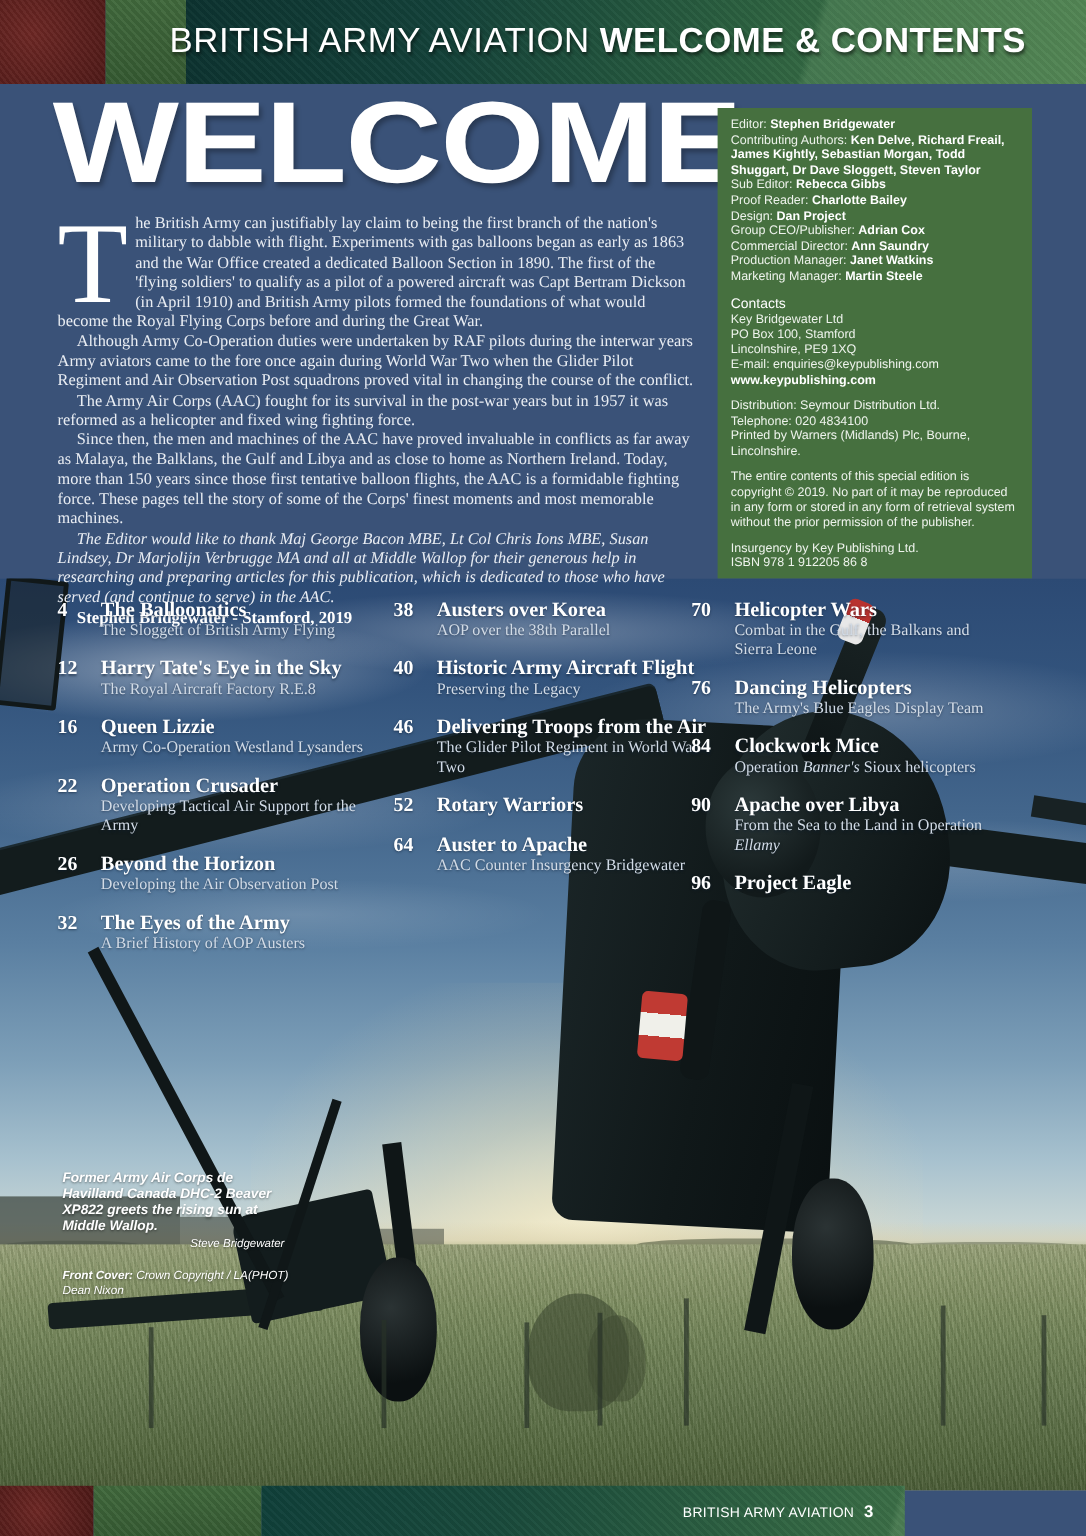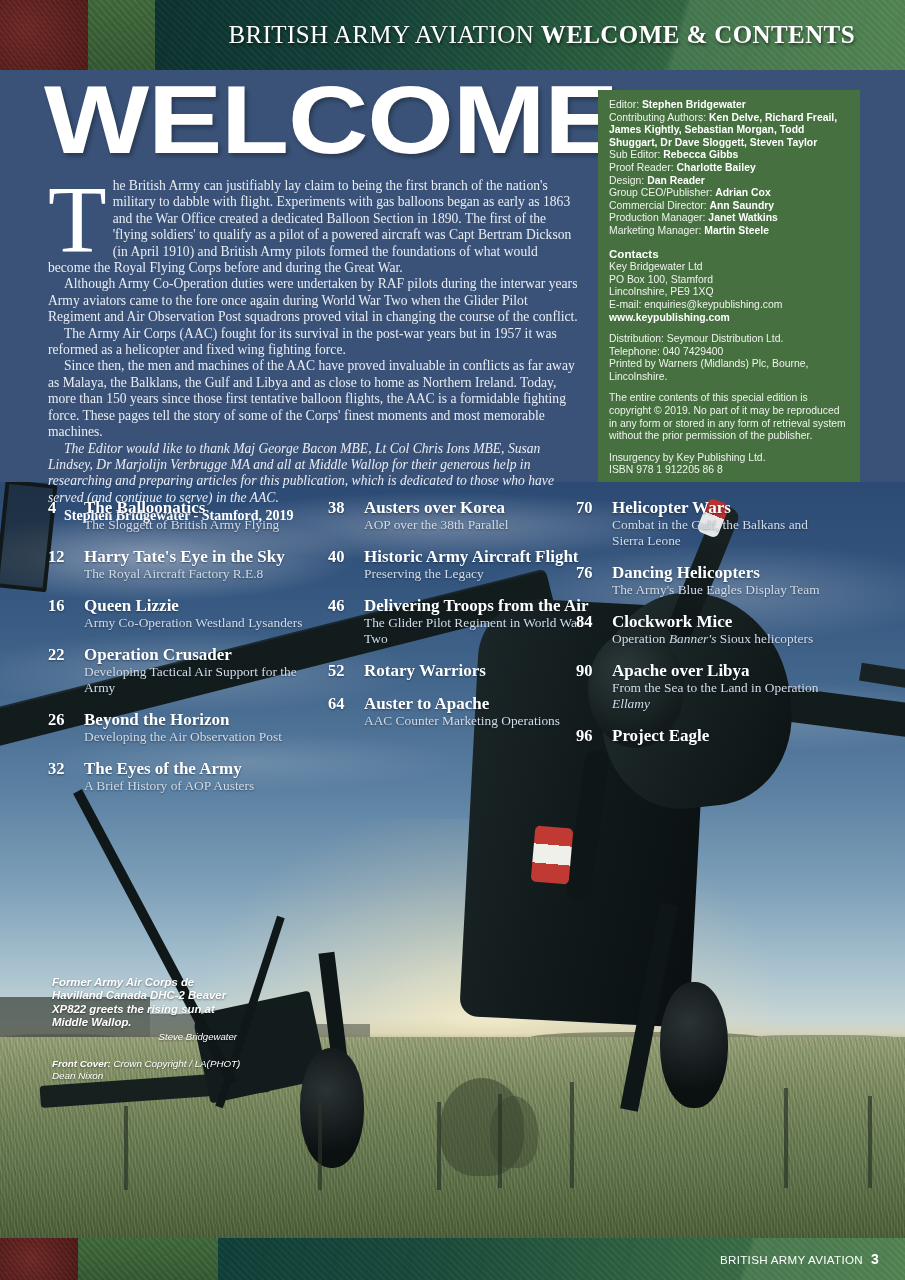--- a/index.html
+++ b/index.html
@@ -33,22 +33,22 @@
     background:
       repeating-linear-gradient(44deg, rgba(255,255,255,.025) 0 2px, rgba(0,0,0,.05) 2px 5px),
       linear-gradient(100deg, #0d3330 0%, #14423a 28%, #2c6140 62%, #3f7347 82%, #4e8150 100%);
   }
   .hdr-diag {
     position:absolute; left:560px; top:0; width:345px; height:70px;
     background:linear-gradient(107deg, rgba(255,255,255,0) 0%, rgba(255,255,255,0) 34%, rgba(160,205,150,.16) 36%, rgba(160,205,150,.07) 100%);
   }
   .hdr-title {
     position:absolute; right:50px; top:50%; transform:translateY(-50%);
-    font-family:Liberation Serif, serif;
-    font-size:25px; letter-spacing:.4px; color:#ffffff; white-space:nowrap;
+    font-family:Liberation Sans, sans-serif;
+    font-size:29px; letter-spacing:.4px; color:#ffffff; white-space:nowrap;
     text-shadow:1px 2px 3px rgba(0,0,0,.55);
   }
   .hdr-title .light { font-weight:400; }
   .hdr-title .bold  { font-weight:700; }
 
   
   .photo {
     position:absolute; left:0; top:482px; width:905px; height:760px;
     overflow:hidden;
   }
@@ -244,21 +244,21 @@
   
   .credits {
     position:absolute; left:598px; top:90px; width:262px; height:392px;
     background:#46703f; padding:9px 11px 10px 11px;
     font-family:"Liberation Sans", sans-serif;
     font-size:10.4px; line-height:12.6px; color:#eef3ec;
   }
   .credits .ln { white-space:normal; }
   .credits .ln b, .credits b { font-weight:700; color:#ffffff; }
   .credits .gap { height:10px; }
-  .credits .head { font-weight:700; font-size:11.6px; color:#ffffff; margin-bottom:1px; }
+  .credits .head { font-weight:400; font-size:11.6px; color:#ffffff; margin-bottom:1px; }
   .credits .web { font-weight:700; color:#ffffff; }
   .credits .blk { margin-top:9px; }
 
   
   .contents { position:absolute; left:0; top:498px; width:905px; }
   .col { position:absolute; top:0; }
   .col1 { left:48px;  width:268px; }
   .col2 { left:328px; width:266px; }
   .col3 { left:576px; width:262px; }
   .entry { margin-bottom:14px; position:relative; padding-left:36px; }
@@ -292,21 +292,21 @@
   .frontcover {
     position:absolute; left:52px; top:1058px; width:190px;
     font-family:"Liberation Sans", sans-serif; color:#ffffff;
     font-size:9.8px; line-height:12px; font-style:italic;
     text-shadow:0 1px 2px rgba(0,0,0,.45);
   }
   .frontcover b { font-weight:700; }
 
   
   .footer {
-    position:absolute; left:0; bottom:0; width:905px; height:42px; overflow:hidden;
+    position:absolute; left:0; bottom:0; width:754px; height:42px; overflow:hidden;
   }
   .ftr-red {
     position:absolute; left:0; top:0; width:78px; height:42px;
     background:
       repeating-linear-gradient(52deg, rgba(255,255,255,.035) 0 2px, rgba(0,0,0,.05) 2px 4px),
       radial-gradient(circle at 40% 50%, #6c2724 0%, #4b1816 100%);
   }
   .ftr-green1 {
     position:absolute; left:78px; top:0; width:140px; height:42px;
     background:
@@ -412,21 +412,21 @@
   <div class="ln">
     <span>Contributing Authors: </span><b>Ken Delve, Richard Freail, James Kightly, Sebastian Morgan, Todd Shuggart, Dr Dave Sloggett, Steven Taylor</b>
   </div>
   <div class="ln">
     <span>Sub Editor: </span><b>Rebecca Gibbs</b>
   </div>
   <div class="ln">
     <span>Proof Reader: </span><b>Charlotte Bailey</b>
   </div>
   <div class="ln">
-    <span>Design: </span><b>Dan Reader</b>
+    <span>Design: </span><b>Dan Project</b>
   </div>
   <div class="ln">
     <span>Group CEO/Publisher: </span><b>Adrian Cox</b>
   </div>
   <div class="ln">
     <span>Commercial Director: </span><b>Ann Saundry</b>
   </div>
   <div class="ln">
     <span>Production Manager: </span><b>Janet Watkins</b>
   </div>
@@ -437,21 +437,21 @@
   <div class="gap"></div>
   <div class="head">Contacts</div>
   <div class="ln">Key Bridgewater Ltd</div>
   <div class="ln">PO Box 100, Stamford</div>
   <div class="ln">Lincolnshire, PE9 1XQ</div>
   <div class="ln">E-mail: enquiries@keypublishing.com</div>
   <div class="ln web">www.keypublishing.com</div>
 
   <div class="blk">
     <div class="ln">Distribution: Seymour Distribution Ltd.</div>
-    <div class="ln">Telephone: 040 7429400</div>
+    <div class="ln">Telephone: 020 4834100</div>
     <div class="ln">Printed by Warners (Midlands) Plc, Bourne, Lincolnshire.</div>
   </div>
 
   <div class="blk">
     <div class="ln">The entire contents of this special edition is copyright © 2019. No part of it may be reproduced in any form or stored in any form of retrieval system without the prior permission of the publisher.</div>
   </div>
 
   <div class="blk">
     <div class="ln">Insurgency by Key Publishing Ltd.</div>
     <div class="ln">ISBN 978 1 912205 86 8</div>
@@ -507,21 +507,21 @@
         <div class="ttl">Delivering Troops from the Air</div>
         <div class="sub">The Glider Pilot Regiment in World War Two</div>
       </div>
       <div class="entry">
         <div class="pg">52</div>
         <div class="ttl">Rotary Warriors</div>
       </div>
       <div class="entry">
         <div class="pg">64</div>
         <div class="ttl">Auster to Apache</div>
-        <div class="sub">AAC Counter Marketing Operations</div>
+        <div class="sub">AAC Counter Insurgency Bridgewater</div>
       </div>
     </div>
   <div class="col col3" id="col3">
       <div class="entry">
         <div class="pg">70</div>
         <div class="ttl">Helicopter Wars</div>
         <div class="sub">Combat in the Gulf, the Balkans and Sierra Leone</div>
       </div>
       <div class="entry">
         <div class="pg">76</div>

